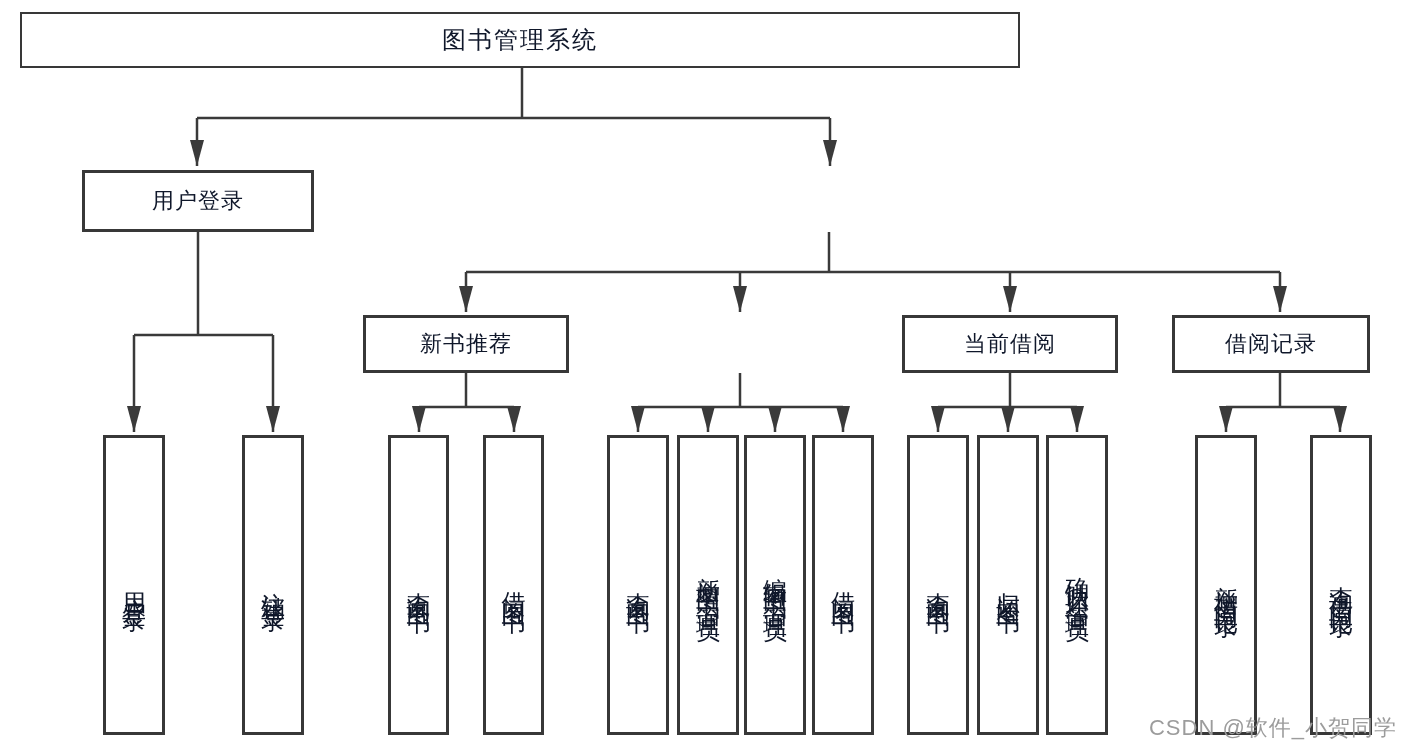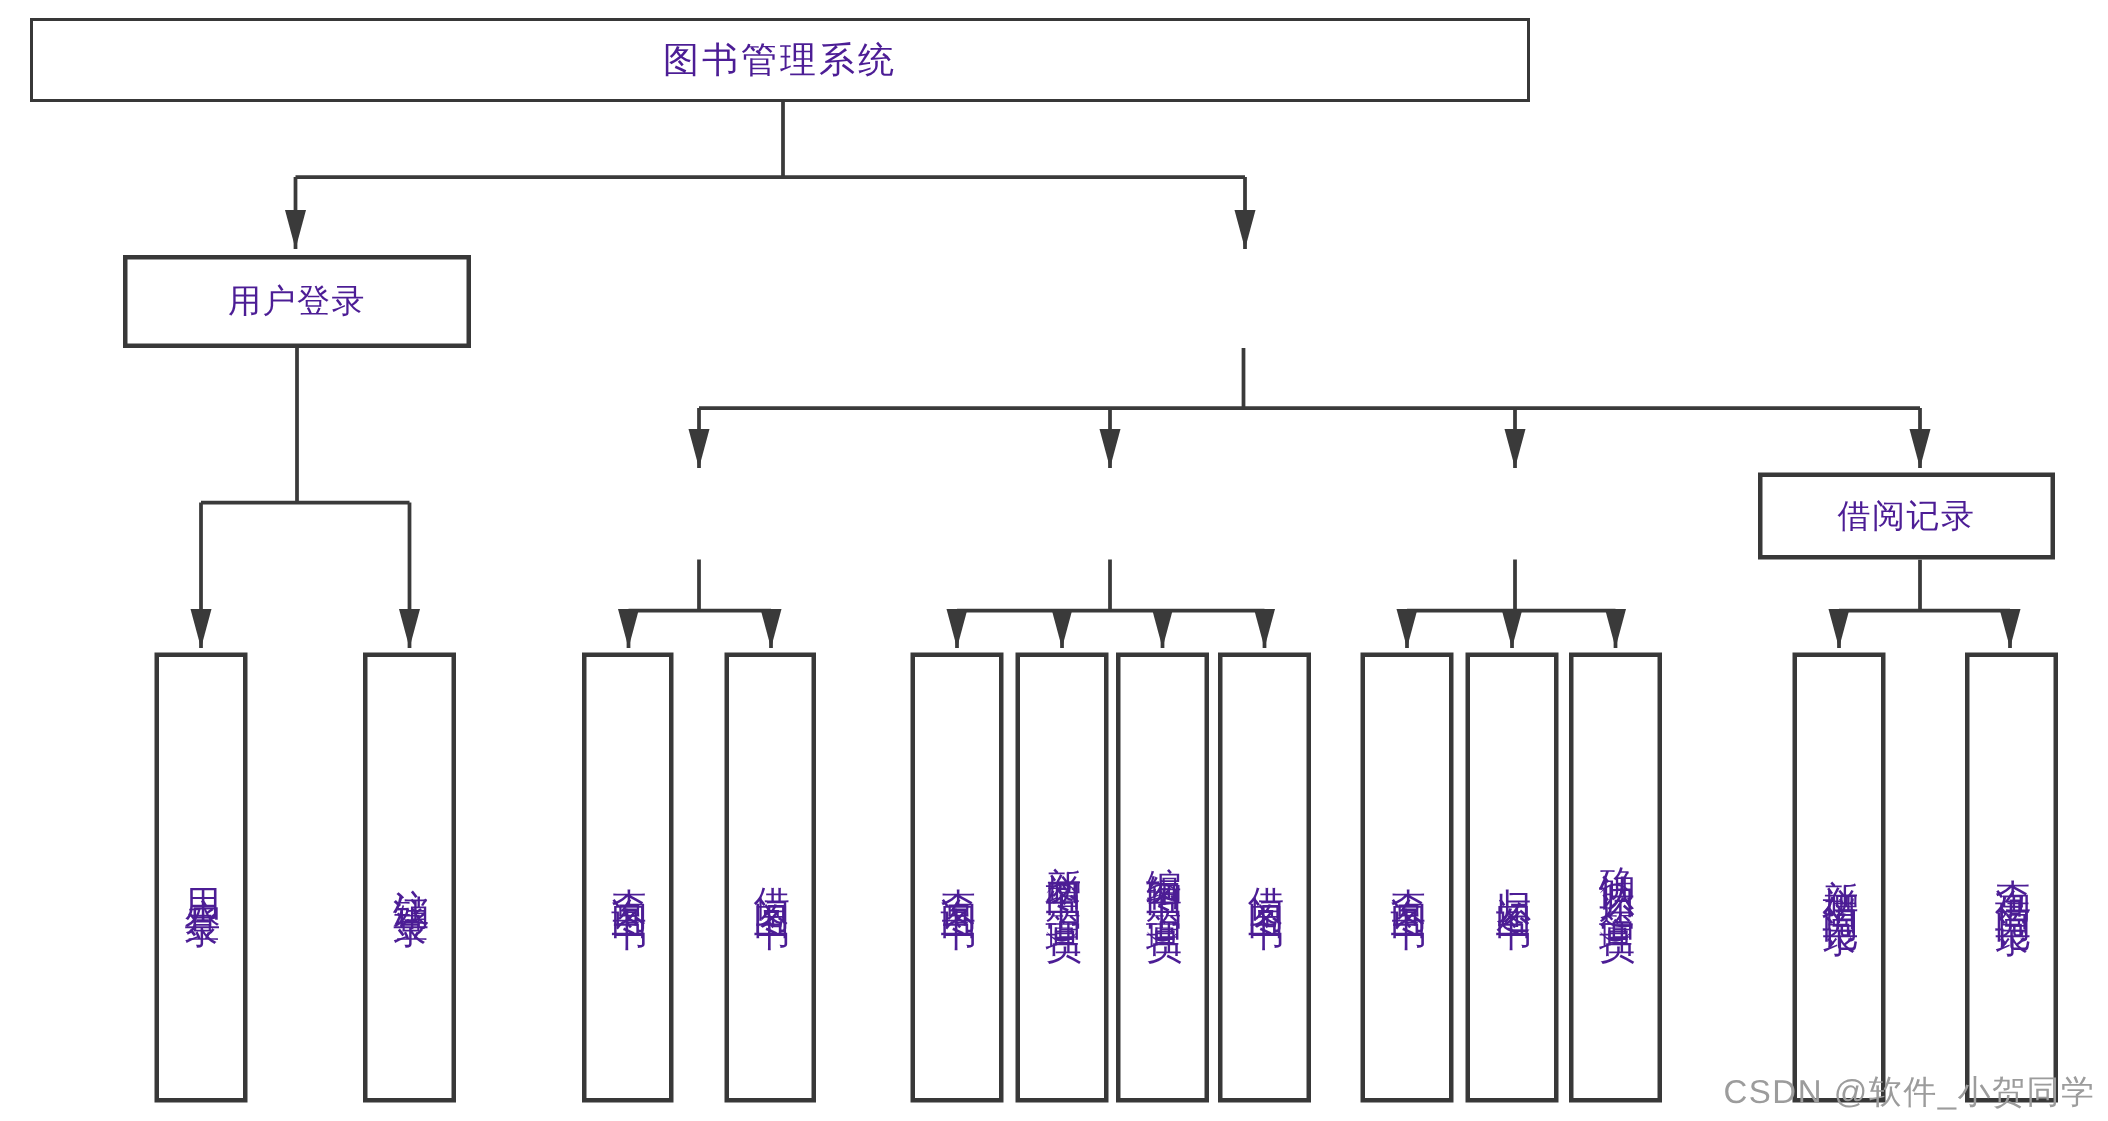--- a/index.html
+++ b/index.html
@@ -10,21 +10,21 @@
     font-family:"Liberation Sans", sans-serif;
     overflow:hidden;
   }
   .connectors{position:absolute;left:0;top:0;width:1405px;height:747px;}
   .node{
     position:absolute;
     box-sizing:border-box;
     background:#ffffff;
     border:3px solid #383838;
     display:flex;align-items:center;justify-content:center;
-    color:#4c1d95;
+    color:#0f172a;
     z-index:2;
   }
   .node.root{border-width:2px;font-size:24px;letter-spacing:2px;}
   .node.branch{font-size:22px;letter-spacing:1px;}
   .node.leaf span{
     writing-mode:vertical-rl;
     text-orientation:mixed;
     font-size:24px;
     letter-spacing:6px;
     line-height:1;
@@ -103,20 +103,26 @@
   </svg>
 
   <div class="node root" style="left:20px;top:12px;width:1000px;height:56px">
     <span>图书管理系统</span>
   </div>
 
   <div class="node branch" style="left:82px;top:170px;width:232px;height:62px">
     <span>用户登录</span>
   </div>
 
+  <div class="node branch" style="left:363px;top:315px;width:206px;height:58px">
+    <span>新书推荐</span>
+  </div>
+  <div class="node branch" style="left:902px;top:315px;width:216px;height:58px">
+    <span>当前借阅</span>
+  </div>
   <div class="node branch" style="left:1172px;top:315px;width:198px;height:58px">
     <span>借阅记录</span>
   </div>
 
   <div class="node leaf" style="left:103px;top:435px;width:62px;height:300px">
     <span>用户登录</span>
   </div>
   <div class="node leaf" style="left:242px;top:435px;width:62px;height:300px">
     <span>注销登录</span>
   </div>

